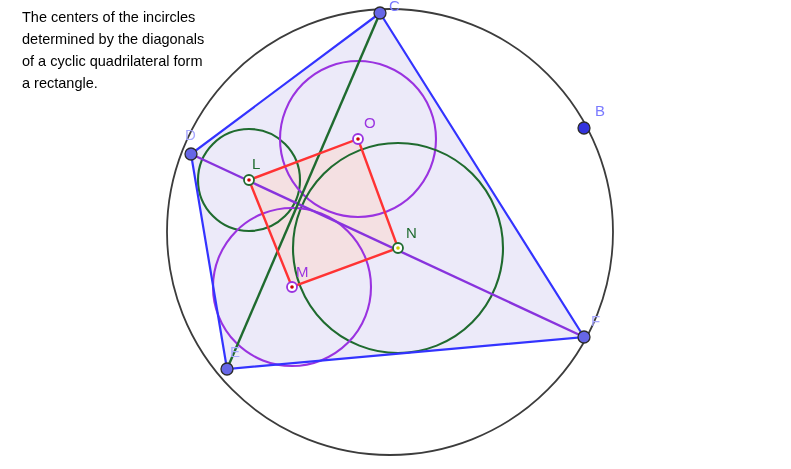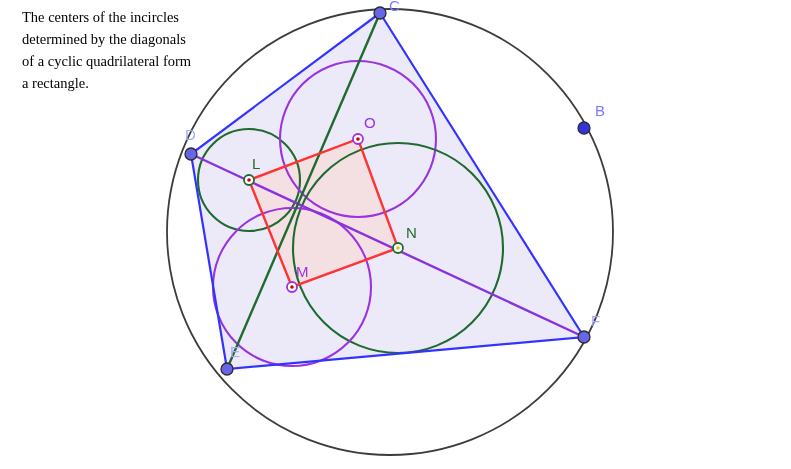--- a/index.html
+++ b/index.html
@@ -17,21 +17,21 @@
     position: relative;
     width: 791px;
     height: 469px;
     background: #ffffff;
   }
   #caption {
     position: absolute;
     left: 22px;
     top: 6px;
     width: 230px;
-    font-family: Liberation Serif, serif;
+    font-family: Liberation Sans, sans-serif;
     font-size: 14.5px;
     line-height: 22px;
     color: #000000;
     white-space: pre-line;
     z-index: 5;
     user-select: none;
   }
   #canvas {
     position: absolute;
     left: 0;

